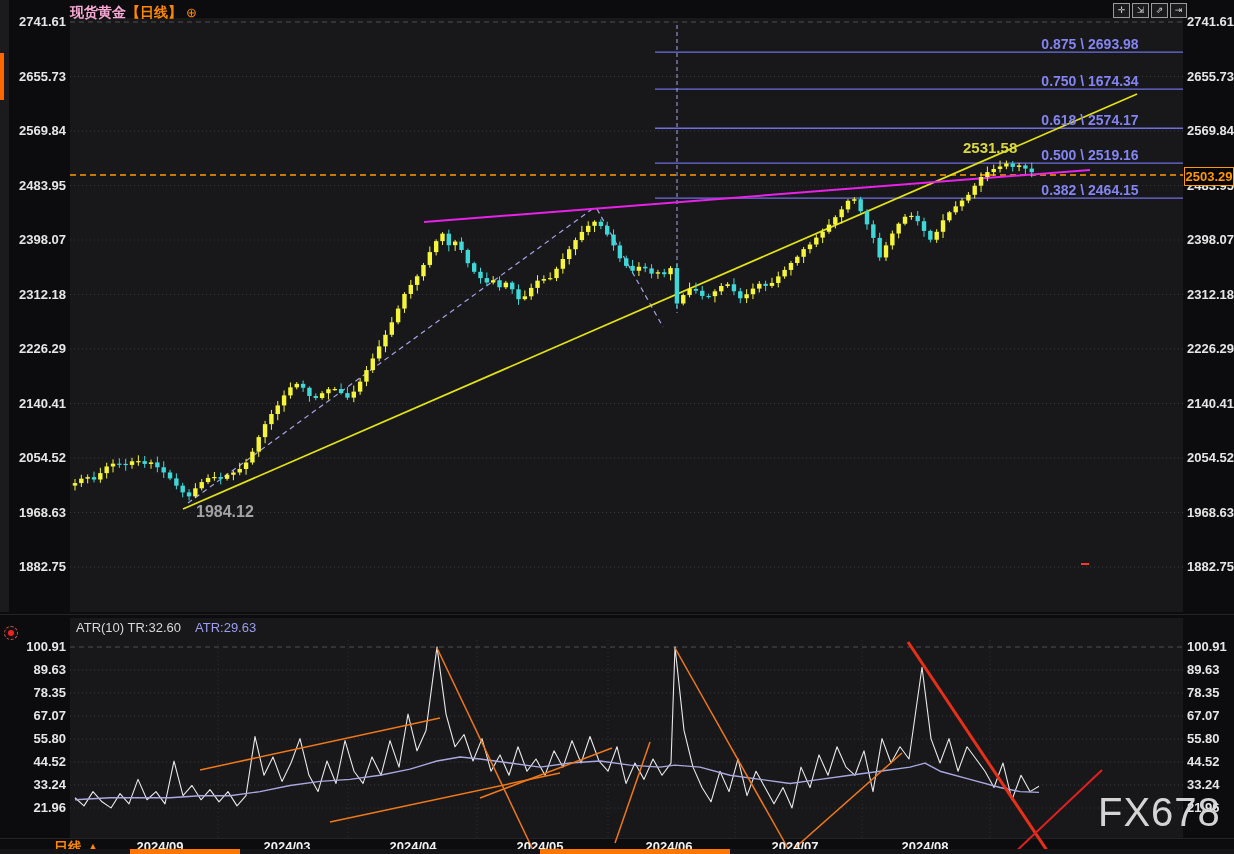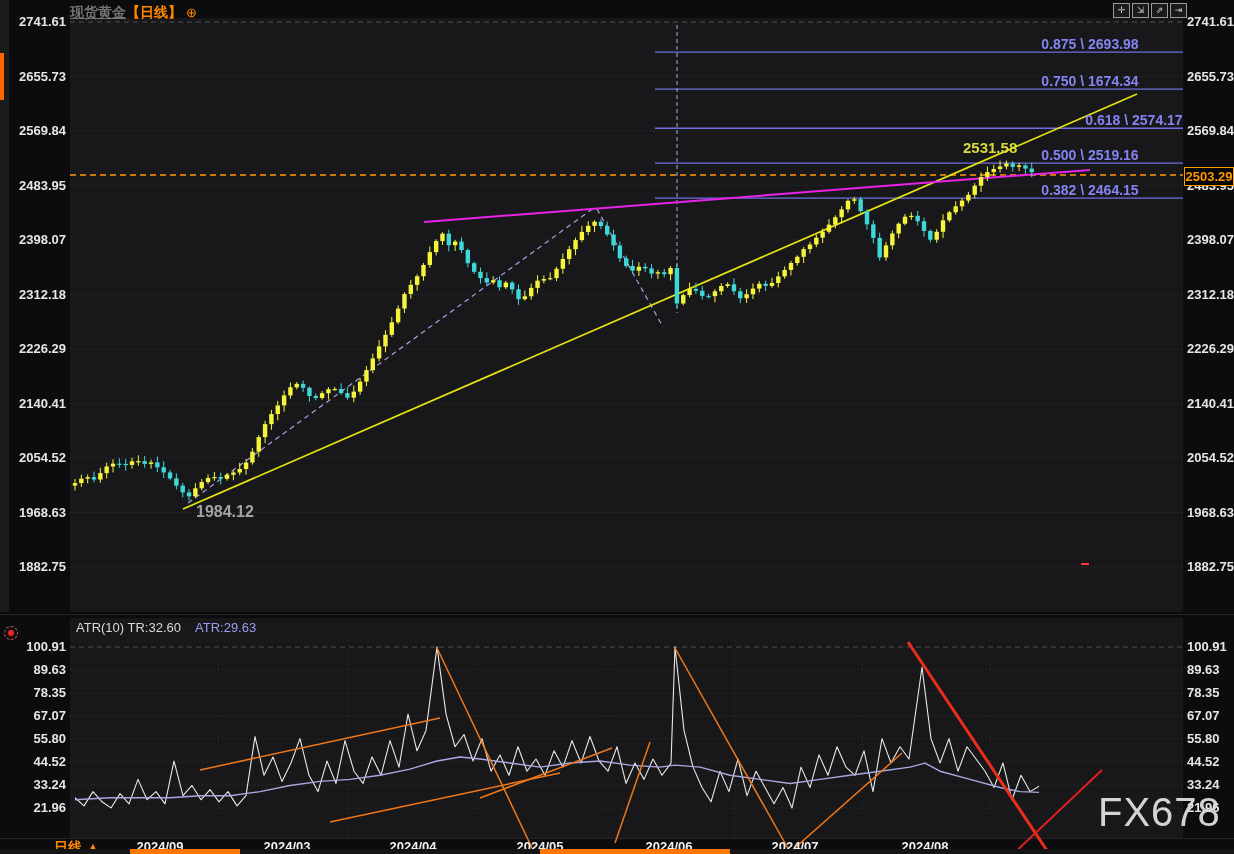--- a/index.html
+++ b/index.html
@@ -4,21 +4,21 @@
 <style>
   html,body{margin:0;padding:0;background:#0c0c0e;}
   #app{position:relative;width:1234px;height:854px;background:#0c0c0e;overflow:hidden;
        font-family:"Liberation Sans",sans-serif;-webkit-font-smoothing:antialiased;}
   .abs{position:absolute;}
   .plotbg{background:#18181a;}
   .tick{position:absolute;font-size:13px;font-weight:bold;color:#e6e6e6;line-height:14px;white-space:nowrap;}
   .fiblbl{position:absolute;font-size:14px;font-weight:bold;color:#8484f2;white-space:nowrap;text-align:center;width:180px;}
   .datelbl{position:absolute;font-size:13px;font-weight:bold;color:#f0f0f0;transform:translateX(-50%);white-space:nowrap;}
   #titlebar{position:absolute;left:70px;top:4px;font-size:14px;font-weight:bold;white-space:nowrap;}
-  #title-symbol{color:#737373;text-decoration:underline;}
+  #title-symbol{color:#f9a8d4;}
   #title-period{color:#ff8800;}
   #title-gear{color:#ff8800;font-weight:normal;font-size:13px;margin-left:4px;cursor:pointer;}
   #toolbar{position:absolute;right:47px;top:3px;display:flex;gap:2px;}
   .tool{width:15px;height:13px;border:1px solid #9a9a9a;color:#cccccc;font-size:9px;line-height:13px;
         text-align:center;background:#1b1b1e;cursor:pointer;overflow:hidden;}
   #price-badge{position:absolute;left:1184px;top:167px;width:48px;height:17px;background:#050505;
         border:1px solid #ff9900;color:#ff9900;font-size:13px;font-weight:bold;text-align:center;line-height:17px;}
   #high-label{position:absolute;left:963px;top:139px;color:#d9d93e;font-size:15px;font-weight:bold;text-align:right;}
   #low-label{position:absolute;left:196px;top:503px;color:#a3a3a3;font-size:16px;font-weight:bold;}
   #atr-labels{position:absolute;left:76px;top:620px;font-size:13px;font-weight:normal;white-space:nowrap;}
@@ -459,21 +459,21 @@
       <div class="tick" style="top: 686px; left: 1187px;">78.35</div>
       <div class="tick" style="top: 709px; left: 1187px;">67.07</div>
       <div class="tick" style="top: 732px; left: 1187px;">55.80</div>
       <div class="tick" style="top: 755px; left: 1187px;">44.52</div>
       <div class="tick" style="top: 778px; left: 1187px;">33.24</div>
       <div class="tick" style="top: 801px; left: 1187px;">21.96</div>
     </div>
   <div id="fib-labels">
       <div class="fiblbl" style="left: 1000px; top: 36.2242px;">0.875 \ 2693.98</div>
       <div class="fiblbl" style="left: 1000px; top: 73.2065px;">0.750 \ 1674.34</div>
-      <div class="fiblbl" style="left: 1044px; top: 112.251px;">0.618 \ 2574.17</div>
+      <div class="fiblbl" style="left: 1000px; top: 112.251px;">0.618 \ 2574.17</div>
       <div class="fiblbl" style="left: 1000px; top: 147.158px;">0.500 \ 2519.16</div>
       <div class="fiblbl" style="left: 1000px; top: 182.066px;">0.382 \ 2464.15</div>
     </div>
   <div id="date-labels">
       <div class="datelbl" style="left: 160px; top: 839px;">2024/09</div>
       <div class="datelbl" style="left: 287px; top: 839px;">2024/03</div>
       <div class="datelbl" style="left: 413px; top: 839px;">2024/04</div>
       <div class="datelbl" style="left: 540px; top: 839px;">2024/05</div>
       <div class="datelbl" style="left: 669px; top: 839px;">2024/06</div>
       <div class="datelbl" style="left: 795px; top: 839px;">2024/07</div>

